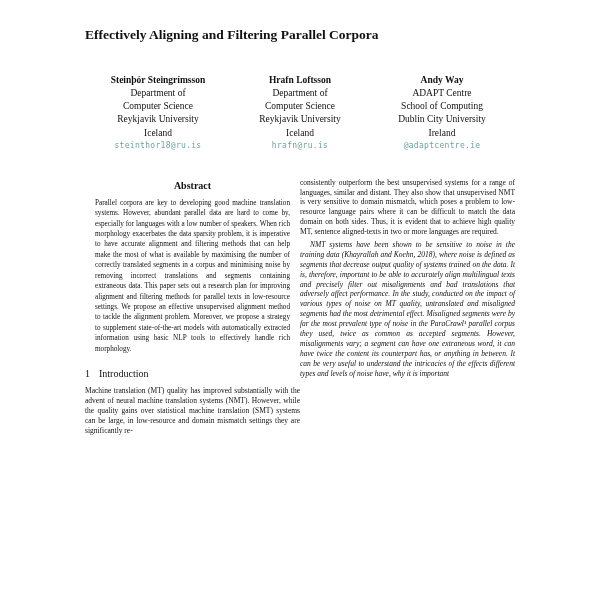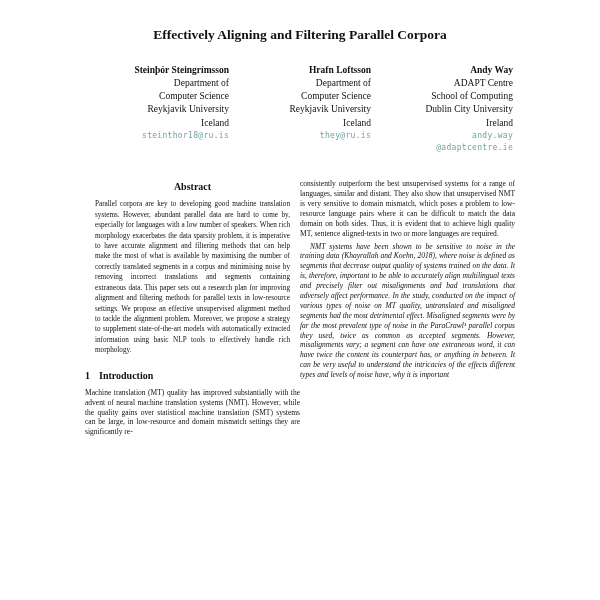--- a/index.html
+++ b/index.html
@@ -9,34 +9,34 @@
     height: 600px;
     margin: 0 auto;
     background: #ffffff;
     font-family: "Liberation Serif", serif;
     color: #111111;
     overflow: hidden;
     box-sizing: border-box;
     padding: 26px 85px 0 85px;
   }
   .title {
-    text-align: center;
+    text-align: left;
     font-weight: bold;
     font-size: 13.5px;
     line-height: 1.3;
-    margin-bottom: 20px;
+    margin-bottom: 30px;
   }
   .authors {
     display: flex;
     justify-content: space-between;
     margin: 0 2px 26px 2px;
   }
   .author {
     flex: 1;
-    text-align: right;
+    text-align: center;
     font-size: 9.5px;
     line-height: 1.4;
   }
   .author-name { font-weight: bold; }
   .email {
     font-family: "DejaVu Sans Mono", monospace;
     font-size: 8px;
     letter-spacing: 0.3px;
     color: #6fa3a3;
     line-height: 1.45;
@@ -52,21 +52,21 @@
     margin: 2px 0 7px 0;
   }
   .abs-text {
     font-size: 7.2px;
     line-height: 1.45;
     text-align: justify;
     padding: 0 10px;
     hyphens: auto;
   }
   .sec-head {
-    font-weight: bold;
+    font-weight: normal;
     font-size: 10px;
     margin: 14px 0 7px 0;
   }
   .sec-num { display: inline-block; width: 14px; }
   .body-text {
     font-size: 7.5px;
     line-height: 1.32;
     text-align: justify;
     hyphens: auto;
   }
@@ -93,31 +93,30 @@
       <div class="email">steinthor18@ru.is</div>
       <div class="email"></div>
     </div>
 
     <div class="author">
       <div class="author-name">Hrafn Loftsson</div>
       <div class="affil">Department of</div>
       <div class="affil">Computer Science</div>
       <div class="affil">Reykjavik University</div>
       <div class="affil">Iceland</div>
-      <div class="email">they@ru.is</div>
+      <div class="email">hrafn@ru.is</div>
       <div class="email"></div>
     </div>
 
     <div class="author">
       <div class="author-name">Andy Way</div>
       <div class="affil">ADAPT Centre</div>
       <div class="affil">School of Computing</div>
       <div class="affil">Dublin City University</div>
       <div class="affil">Ireland</div>
-      <div class="email">andy.way</div>
       <div class="email">@adaptcentre.ie</div>
     </div>
 
   </div>
 
   <div class="cols">
 
     <div class="col">
       <div class="abs-head">Abstract</div>
       <div class="abs-text">Parallel corpora are key to developing good machine translation systems. However, abundant parallel data are hard to come by, especially for languages with a low number of speakers. When rich morphology exacerbates the data sparsity problem, it is imperative to have accurate alignment and filtering methods that can help make the most of what is available by maximising the number of correctly translated segments in a corpus and minimising noise by removing incorrect translations and segments containing extraneous data. This paper sets out a research plan for improving alignment and filtering methods for parallel texts in low-resource settings. We propose an effective unsupervised alignment method to tackle the alignment problem. Moreover, we propose a strategy to supplement state-of-the-art models with automatically extracted information using basic NLP tools to effectively handle rich morphology.</div>

